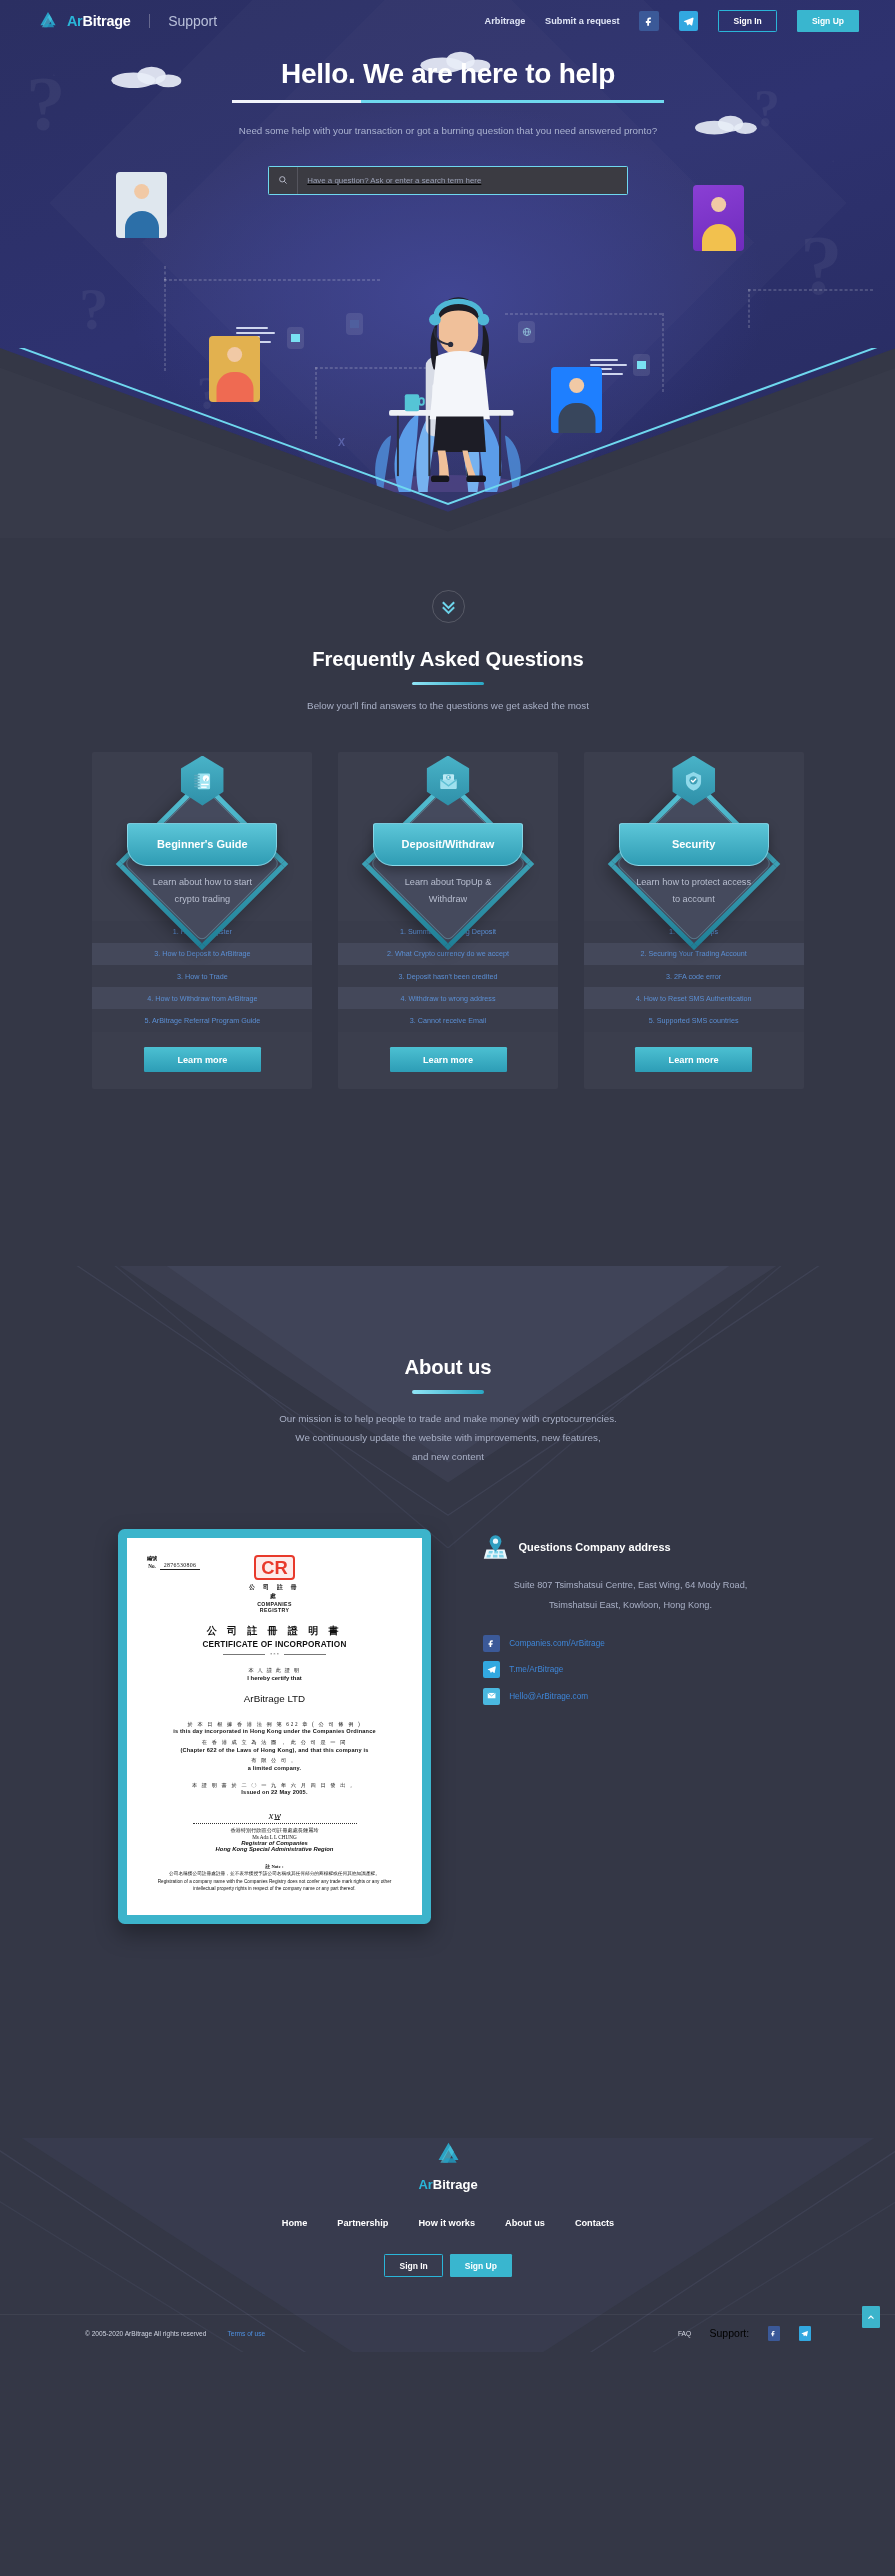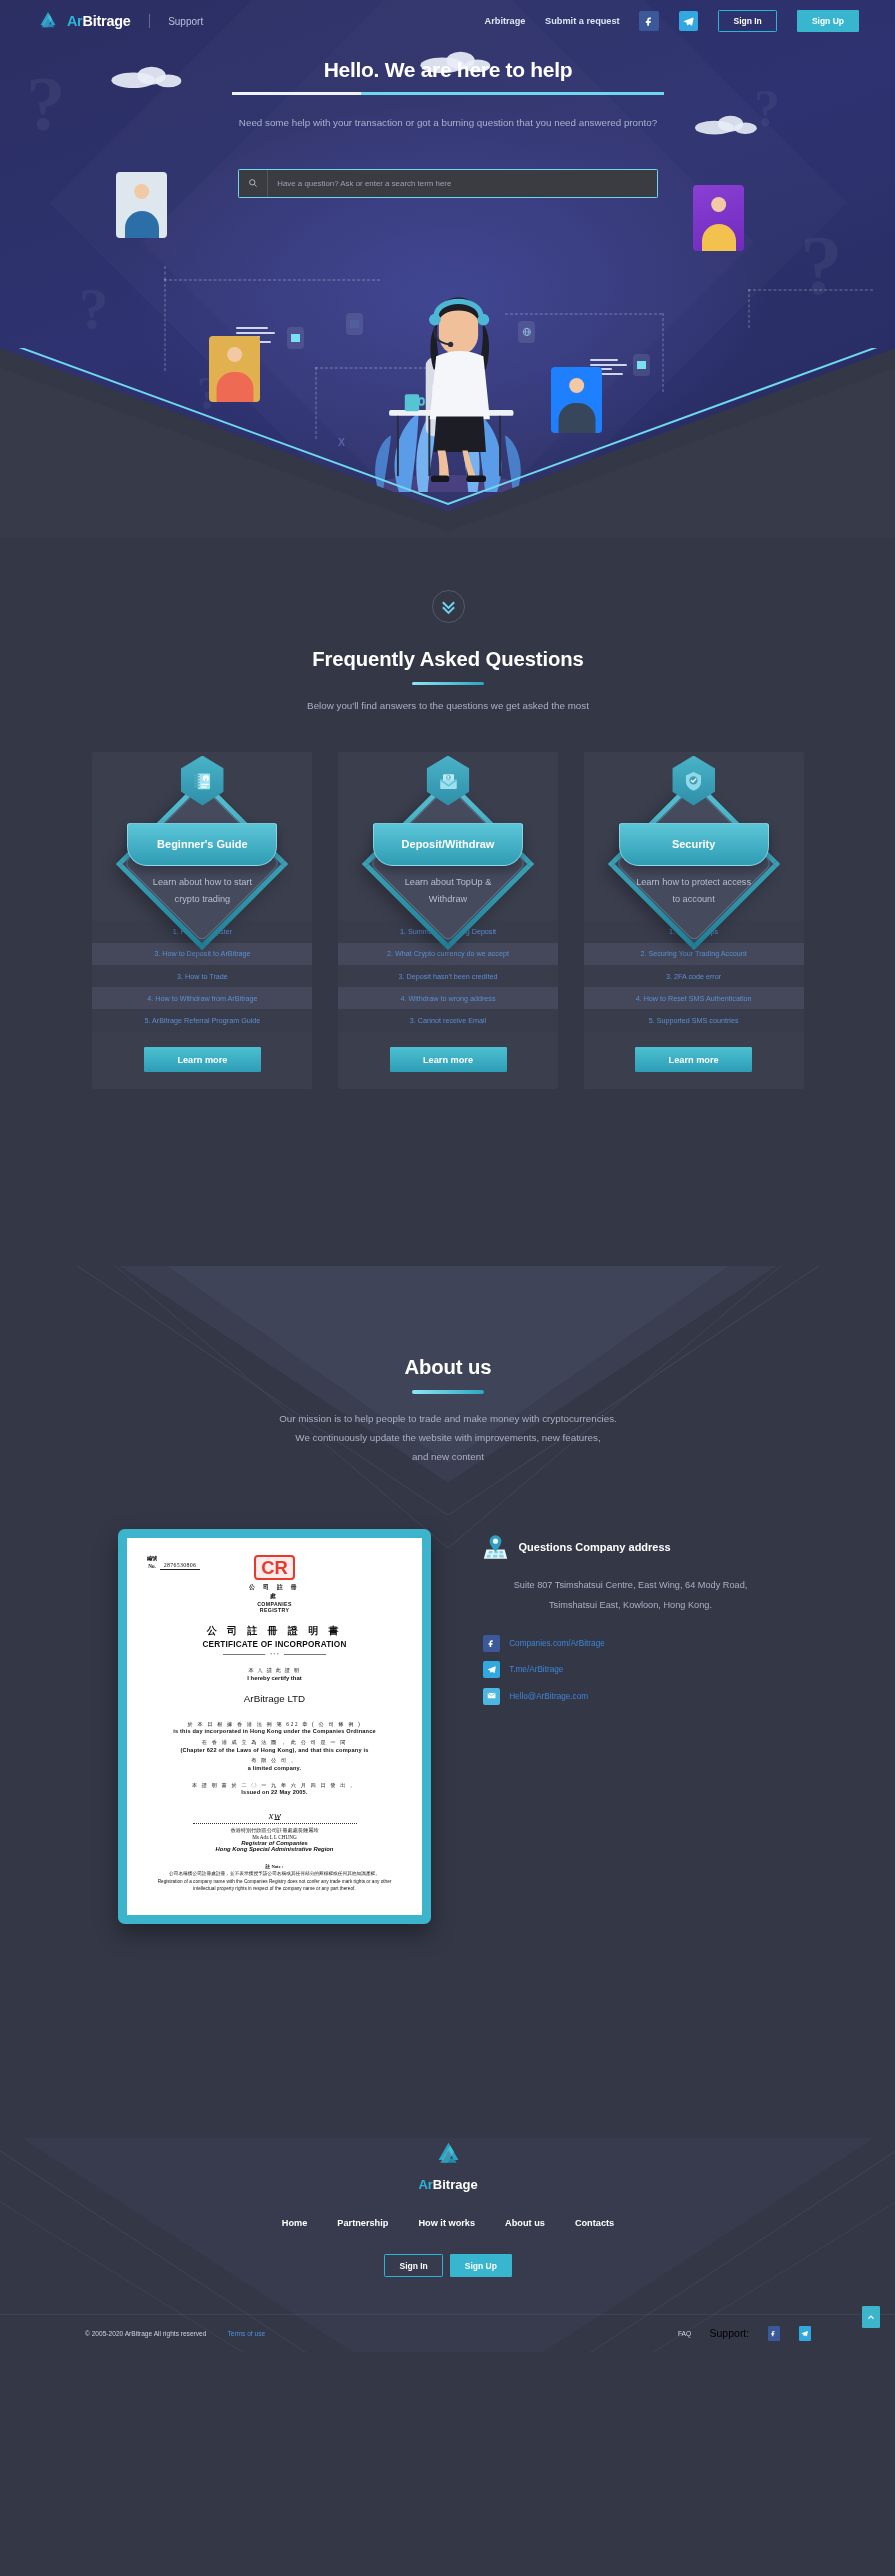--- a/index.html
+++ b/index.html
@@ -39,46 +39,46 @@
   .topbar {
     position: relative; z-index: 6;
     height: 42px; display: flex; align-items: center;
     padding: 0 37px;
   }
   .brand { display: flex; align-items: center; gap: 7.9px; }
   .brand-logo { width: 22px; height: 22px; }
   .brand-text { font-size: 14.4px; font-weight: 800; letter-spacing: -0.2px; color: #fff; }
   .brand-text .ar { color: #2ab6d9; }
   .brand-divider { width: 0.7px; height: 14.4px; background: rgba(255,255,255,.28); margin: 0 10.5px; }
-  .brand-support { color: #b9c0da; font-size: 10px; font-weight: 400; }
+  .brand-support { color: #b9c0da; font-size: 14px; font-weight: 400; }
 
   .topnav { margin-left: auto; display: flex; align-items: center; gap: 19.7px; }
   .topnav a { color: #dfe4f5; font-size: 9.2px; font-weight: 600; text-decoration: none; white-space: nowrap; }
   .soc { width: 19.7px; height: 19.7px; border-radius: 2px; display: flex; align-items: center; justify-content: center; }
   .soc.fb { background: #3b5998; }
   .soc.tg { background: #32a8e0; }
   .soc svg { width: 11px; height: 11px; fill: #fff; }
   .btn-outline {
     border: 0.7px solid #2ab6d9; color: #fff; background: transparent;
     padding: 5.2px 14.4px; font-size: 8.5px; font-weight: 700; border-radius: 1.3px; cursor: pointer;
   }
   .btn-solid {
     border: none; color: #fff; background: #39b6cf;
     padding: 5.9px 15px; font-size: 8.5px; font-weight: 700; border-radius: 1.3px; cursor: pointer;
   }
 
   .hero-inner { position: relative; z-index: 5; text-align: center; padding-top: 15.7px; }
-  .hero-title { font-size: 21px; font-weight: 800; color: #fff; letter-spacing: -0.3px; }
+  .hero-title { font-size: 28px; font-weight: 800; color: #fff; letter-spacing: -0.3px; }
   .hero-rule { width: 433px; height: 2.6px; margin: 10.5px auto 0; display:flex; }
   .hero-rule i { display:block; height:100%; }
   .hero-rule .w { width: 30%; background: #f1f3fb; }
   .hero-rule .c { width: 70%; background: #6fd8ef; }
   .hero-sub { margin: 18.4px auto 0; width: 420px; color: #aab2d0; font-size: 9.8px; line-height: 19.7px; }
 
-  .search-wrap { margin: 36px auto 0; width: 420px; position: relative; }
+  .search-wrap { margin: 25px auto 0; width: 360px; position: relative; text-decoration: underline; }
   .search-box {
     display: flex; align-items: center; height: 29px;
     background: #3b3b42; border: 0.7px solid #6fd8ef; border-radius: 1.3px;
   }
   .search-ico { width: 29px; display: flex; align-items: center; justify-content: center;
                 border-right: 0.7px solid #55555e; height: 100%; }
   .search-ico svg { width: 9.8px; height: 9.8px; stroke: #c9cddd; fill: none; stroke-width: 2; }
   .search-box input {
     flex: 1; height: 100%; background: transparent; border: none; outline: none;
     color: #d8dbe6; font-size: 7.9px; padding: 0 9.2px; font-family: "Liberation Sans", sans-serif;

